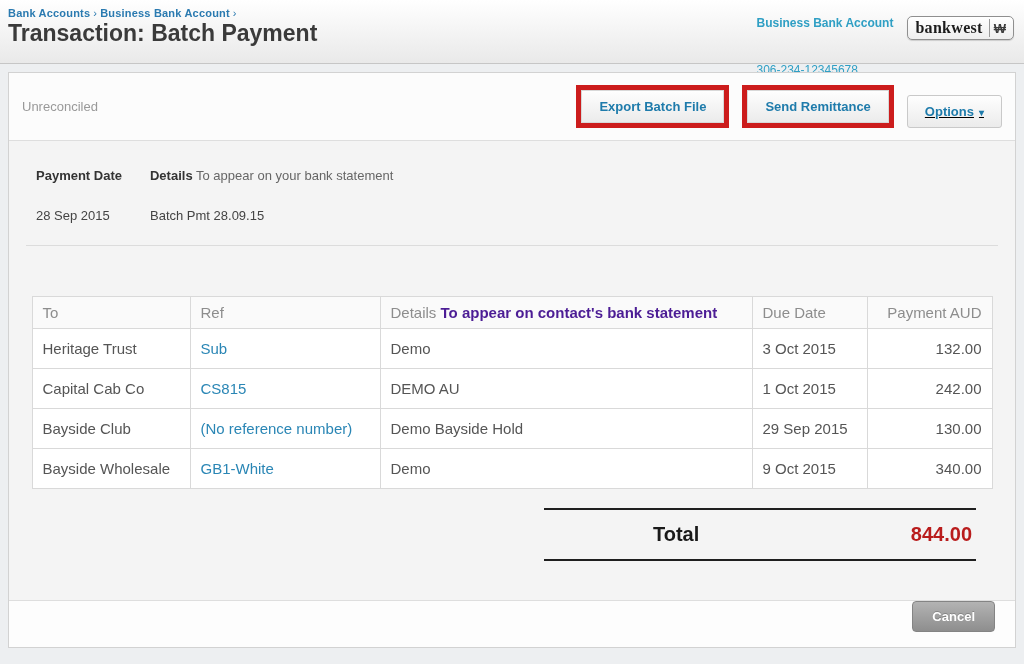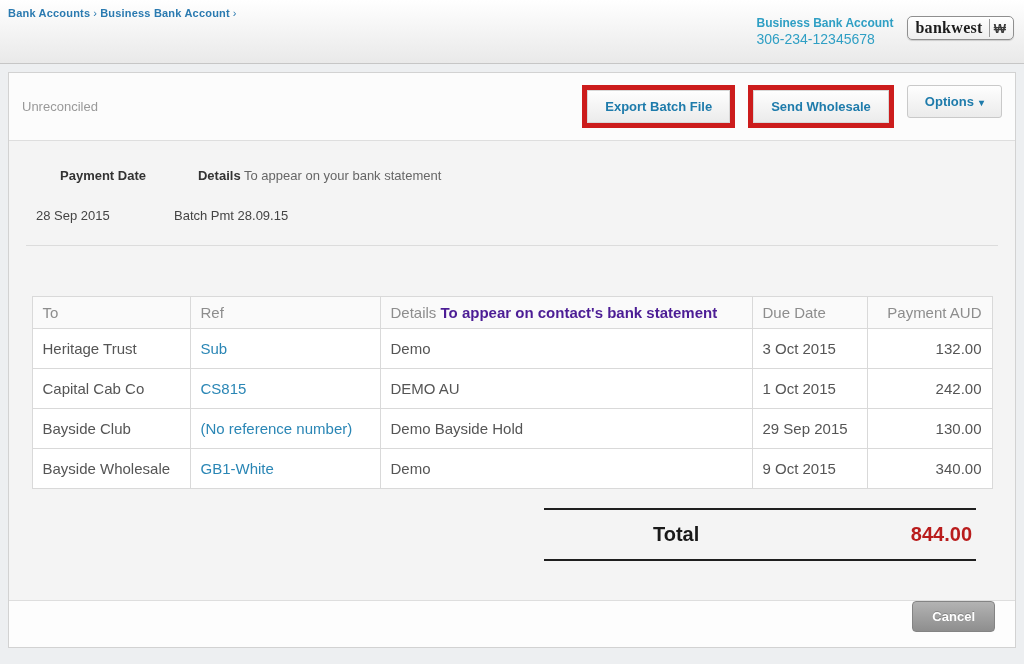--- a/index.html
+++ b/index.html
@@ -36,21 +36,21 @@
   .header-right {
     position: absolute;
     top: 16px;
     right: 10px;
     display: flex;
     align-items: flex-start;
     gap: 14px;
   }
   .account-info { text-align: left; line-height: 1.25; }
   .account-name { font-size: 12px; font-weight: bold; color: #2f9fc4; }
-  .account-number { font-size: 14px; color: #2f9fc4; }
+  .account-number { font-size: 12px; color: #2f9fc4; margin-top: 32px; }
   .bank-logo {
     display: flex;
     align-items: center;
     border: 1px solid #8f8f8f;
     border-radius: 5px;
     background: linear-gradient(#ffffff, #eeeeee);
     padding: 2px 3px 2px 7px;
     box-shadow: 0 1px 1px rgba(0,0,0,0.15);
   }
   .bank-logo .wordmark {
@@ -84,21 +84,21 @@
     height: 68px;
     flex: 0 0 68px;
     display: flex;
     align-items: center;
     justify-content: space-between;
     padding: 0 13px;
     border-bottom: 1px solid #dedede;
     background: #fcfcfc;
   }
   .status-text { font-size: 13px; color: #999; }
-  .header-buttons { display: flex; align-items: flex-start; gap: 13px; }
+  .header-buttons { display: flex; align-items: flex-end; gap: 13px; text-decoration: underline; }
   .red-box {
     border: 5px solid #cc1c1c;
     display: inline-block;
     font-size: 0;
     line-height: 0;
   }
   .btn {
     display: inline-block;
     font-family: "Liberation Sans", sans-serif;
     font-size: 13px;
@@ -117,21 +117,21 @@
 
   .panel-body {
     flex: 1 1 auto;
     background: #f4f4f4;
     padding: 27px 16px 0 16px;
     position: relative;
   }
 
   
   .payment-meta { display: flex; gap: 28px; padding-left: 11px; }
-  .meta-col .label-row { font-size: 13px; color: #333; margin-left: 24px; }
+  .meta-col .label-row { font-size: 13px; color: #333; }
   .meta-col .label { font-weight: bold; color: #333; }
   .meta-col .hint { font-weight: normal; color: #666; }
   .meta-col .value { font-size: 13px; color: #444; margin-top: 25px; }
 
   .body-divider {
     border: none;
     border-top: 1px solid #dcdcdc;
     margin: 22px 1px 0 1px;
   }
 
@@ -216,20 +216,21 @@
     cursor: pointer;
   }
 </style>
 </head>
 <body>
 
 <div class="page-header">
   <div class="breadcrumb">
     <a>Bank Accounts</a><span class="sep">›</span><a>Business Bank Account</a><span class="sep">›</span>
   </div>
+  <div class="page-title">Transaction: Batch Payment</div>
 
   <div class="header-right">
     <div class="account-info">
       <div class="account-name">Business Bank Account</div>
       <div class="account-number">306-234-12345678</div>
     </div>
     <div class="bank-logo">
       <span class="wordmark">bankwest</span>
       <span class="mark">₩</span>
     </div>
@@ -238,21 +239,21 @@
 
 <div class="panel">
 
   <div class="panel-header">
     <span class="status-text">Unreconciled</span>
     <div class="header-buttons">
       <span class="red-box">
         <button class="btn">Export Batch File</button>
       </span>
       <span class="red-box">
-        <button class="btn">Send Wholesale</button>
+        <button class="btn">Send Remittance</button>
       </span>
       <button class="btn"><span>Options</span><span class="caret">▾</span></button>
     </div>
   </div>
 
   <div class="panel-body">
 
     <div class="payment-meta">
       <div class="meta-col">
         <div class="label-row"><span class="label">Payment Date</span></div>

